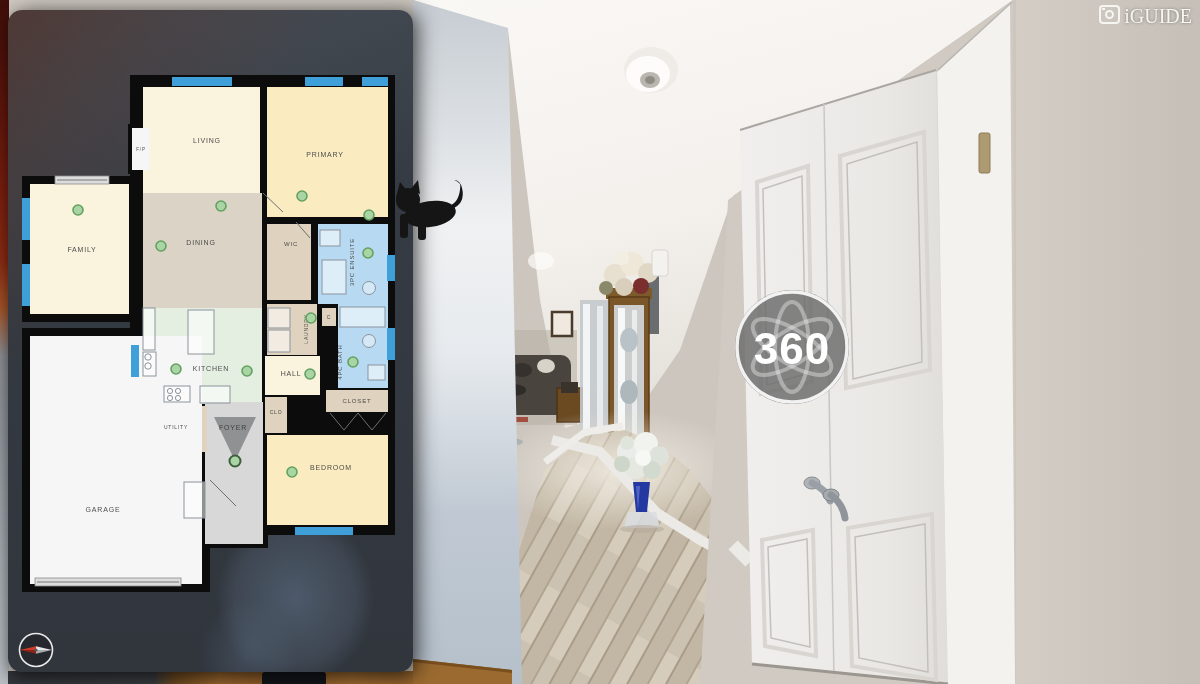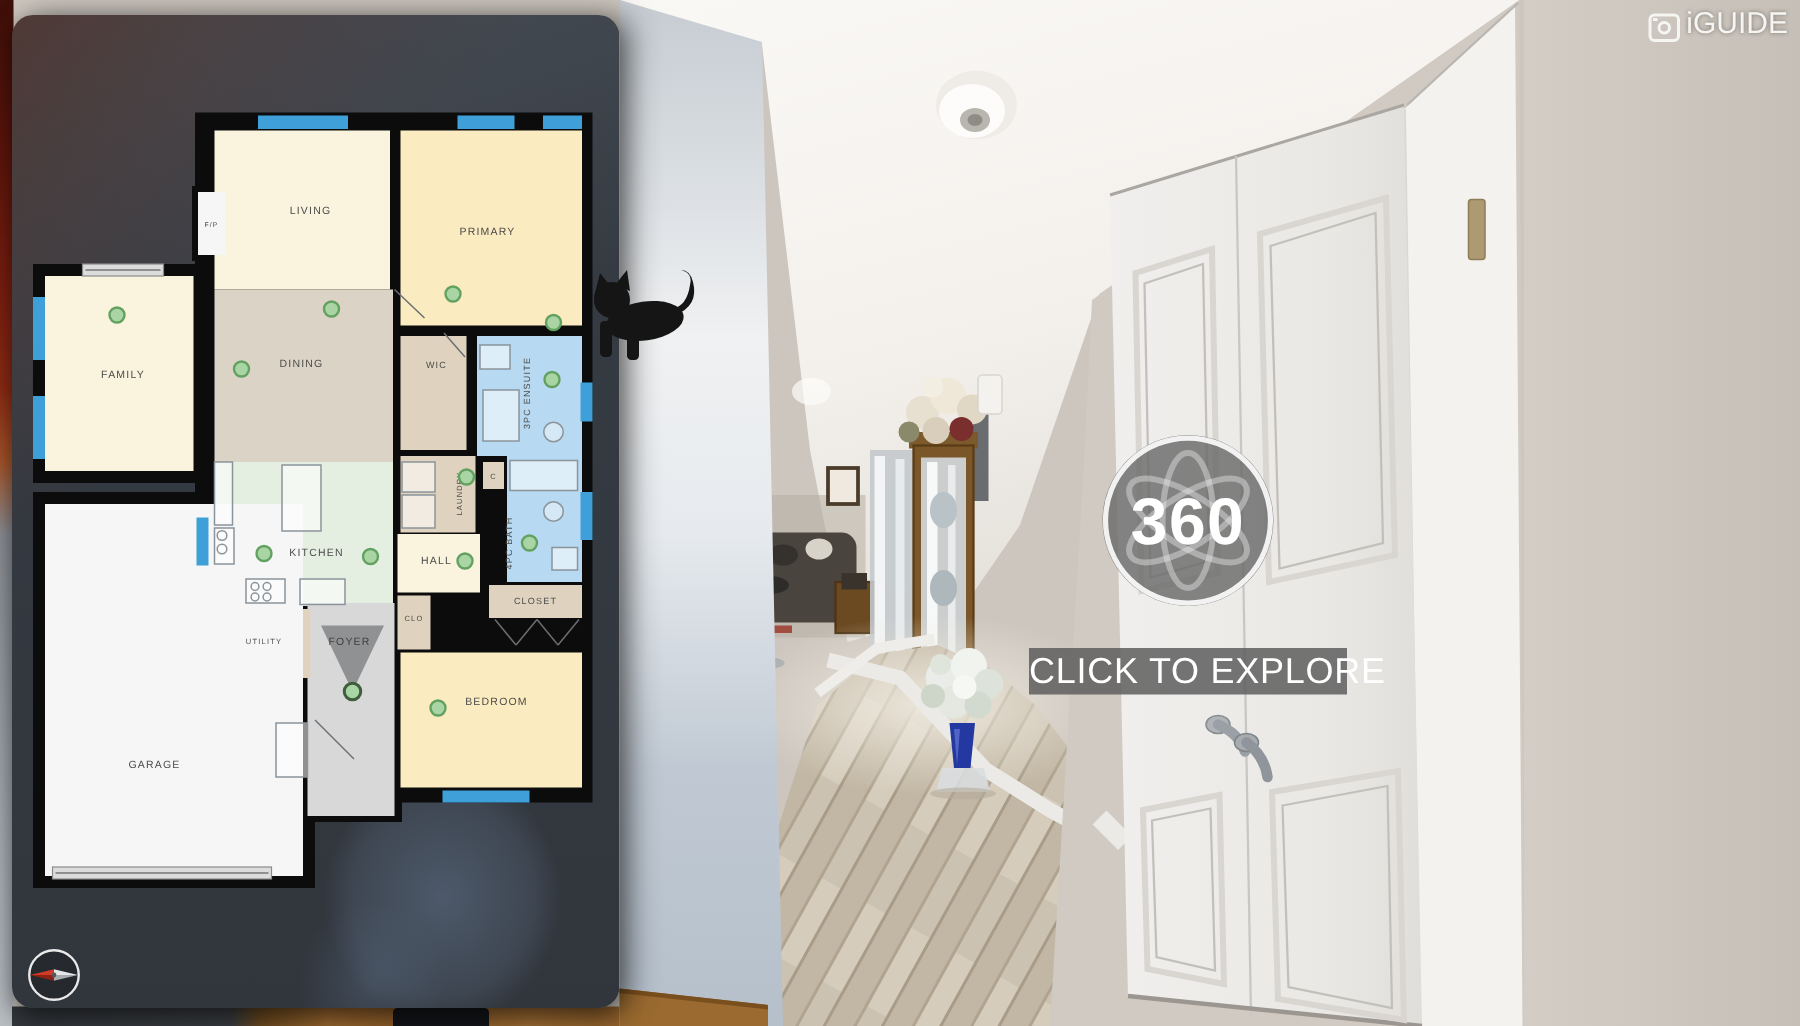--- a/index.html
+++ b/index.html
@@ -29,22 +29,22 @@
     background:#15161a;border-radius:3px 3px 0 0;}
   
   #cat{position:absolute;left:388px;top:176px;z-index:4;}
   
   #plan-svg{position:absolute;left:0;top:0;z-index:5;}
   
   #badge{position:absolute;left:727px;top:282px;z-index:6;cursor:pointer;}
   #cta{position:absolute;left:686px;top:432px;width:212px;height:31px;z-index:6;
     background:rgba(92,92,92,.84);color:#fff;font-size:24px;line-height:31px;
     text-align:center;letter-spacing:.5px;cursor:pointer;white-space:nowrap;}
-  #logo{position:absolute;right:8px;top:5px;z-index:6;display:flex;align-items:flex-end;gap:4px;
-    color:rgba(250,250,248,.95);text-shadow:0 0 3px rgba(110,104,96,.9);}
+  #logo{position:absolute;right:8px;top:5px;z-index:6;display:flex;align-items:flex-start;gap:4px;
+    color:rgba(250,250,248,.95);text-shadow:0 0 3px rgba(110,104,96,.9);font-family:Liberation Serif, serif;}
   #logo .cam{position:relative;width:17px;height:15px;border:2px solid rgba(248,248,246,.92);
     border-radius:4px;}
   #logo .cam::after{content:"";position:absolute;left:4px;top:3px;width:5px;height:5px;
     border:2px solid rgba(248,248,246,.92);border-radius:50%;}
   #logo .cam::before{content:"";position:absolute;left:1px;top:1px;width:3px;height:2px;
     background:rgba(248,248,246,.92);}
   #logo .txt{font-size:20px;}
   #compass{position:absolute;left:17px;top:631px;z-index:6;cursor:pointer;}
 </style>
 </head>
@@ -332,23 +332,20 @@
     <circle cx="65" cy="65" r="57" fill="rgba(106,106,106,.82)"></circle>
     <g fill="none" stroke="rgba(235,235,235,.42)" stroke-width="4">
       <ellipse cx="65" cy="65" rx="45" ry="17" transform="rotate(-32 65 65)"></ellipse>
       <ellipse cx="65" cy="65" rx="45" ry="17" transform="rotate(32 65 65)"></ellipse>
       <ellipse cx="65" cy="65" rx="45" ry="17" transform="rotate(90 65 65)"></ellipse>
     </g>
     <circle cx="65" cy="65" r="55" fill="none" stroke="rgba(248,248,248,.95)" stroke-width="3.5"></circle>
     <text x="65" y="66" text-anchor="middle" dominant-baseline="central" font-family="Liberation Sans, sans-serif" font-size="44" font-weight="bold" fill="#ffffff" letter-spacing="1">360</text>
   </svg>
 
-  <div id="cta">
-    <span>CLICK TO EXPLORE</span>
-  </div>
 
   <div id="logo">
     <span class="cam"></span>
     <span class="txt">iGUIDE</span>
   </div>
 
   <svg id="compass" width="38" height="38" viewBox="0 0 38 38">
     <circle cx="19" cy="19" r="16.5" fill="rgba(25,28,32,.5)" stroke="#e9e9e9" stroke-width="1.6"></circle>
     <polygon points="3,19 19,15.2 19,19" fill="#d23a28"></polygon>
     <polygon points="3,19 19,22.8 19,19" fill="#8e2216"></polygon>

